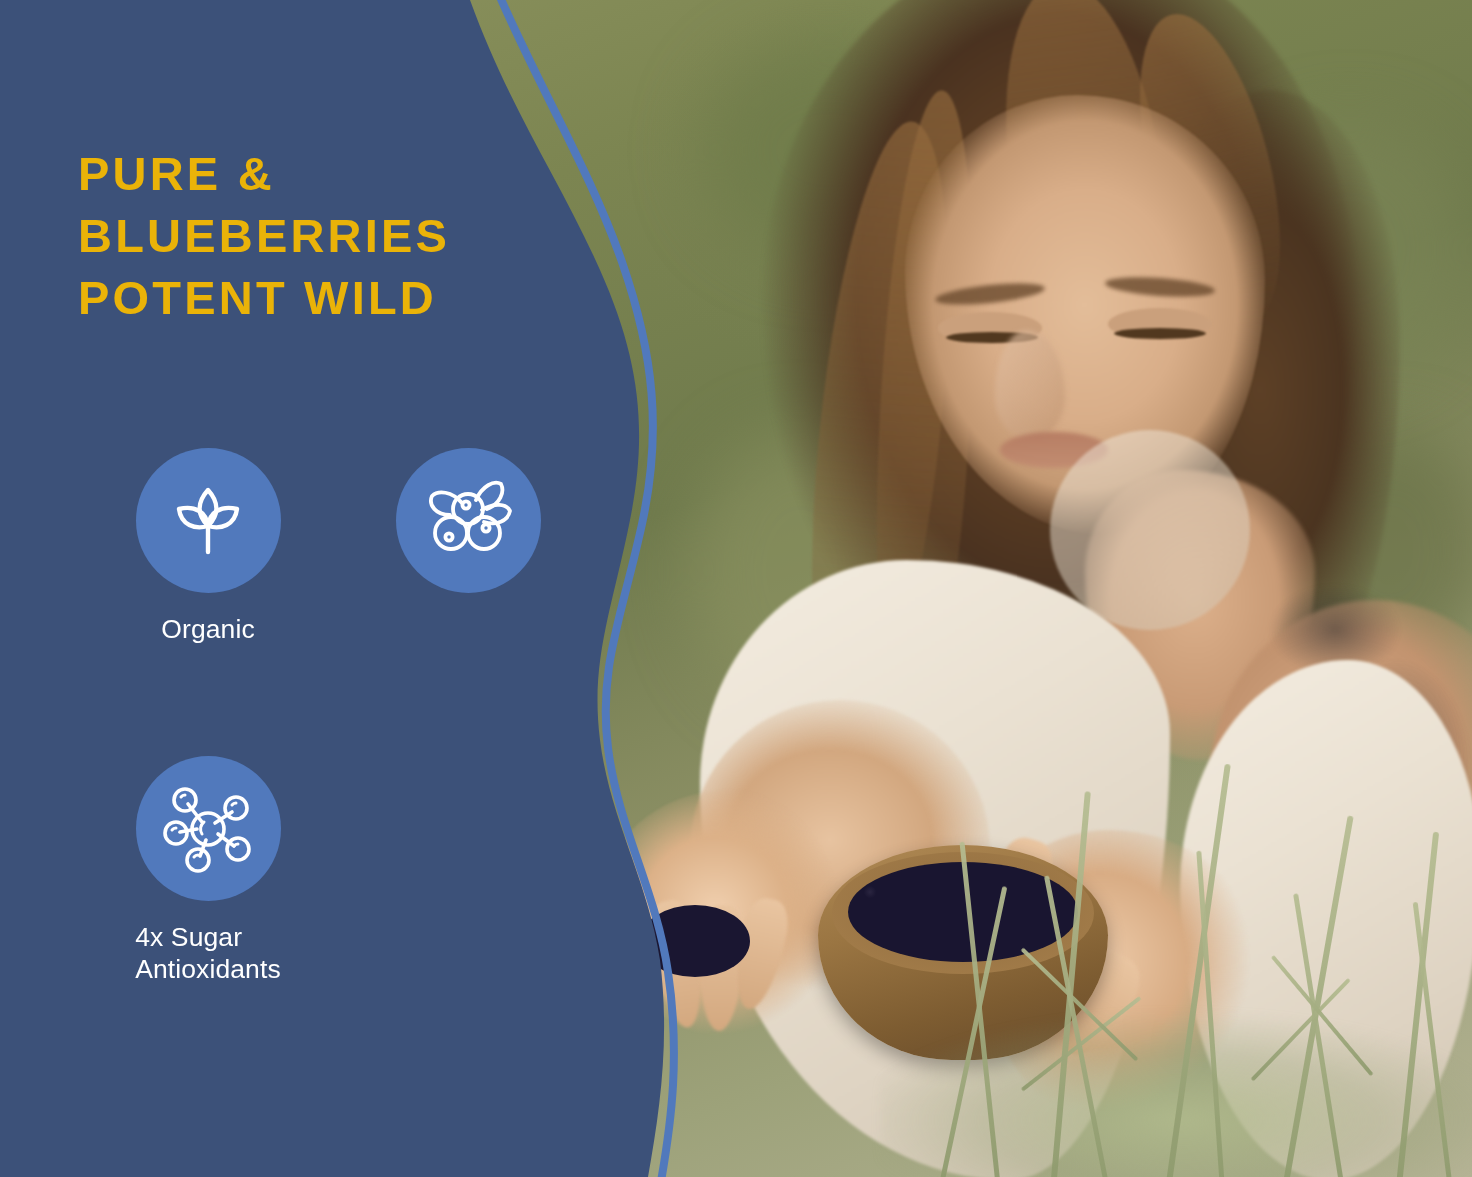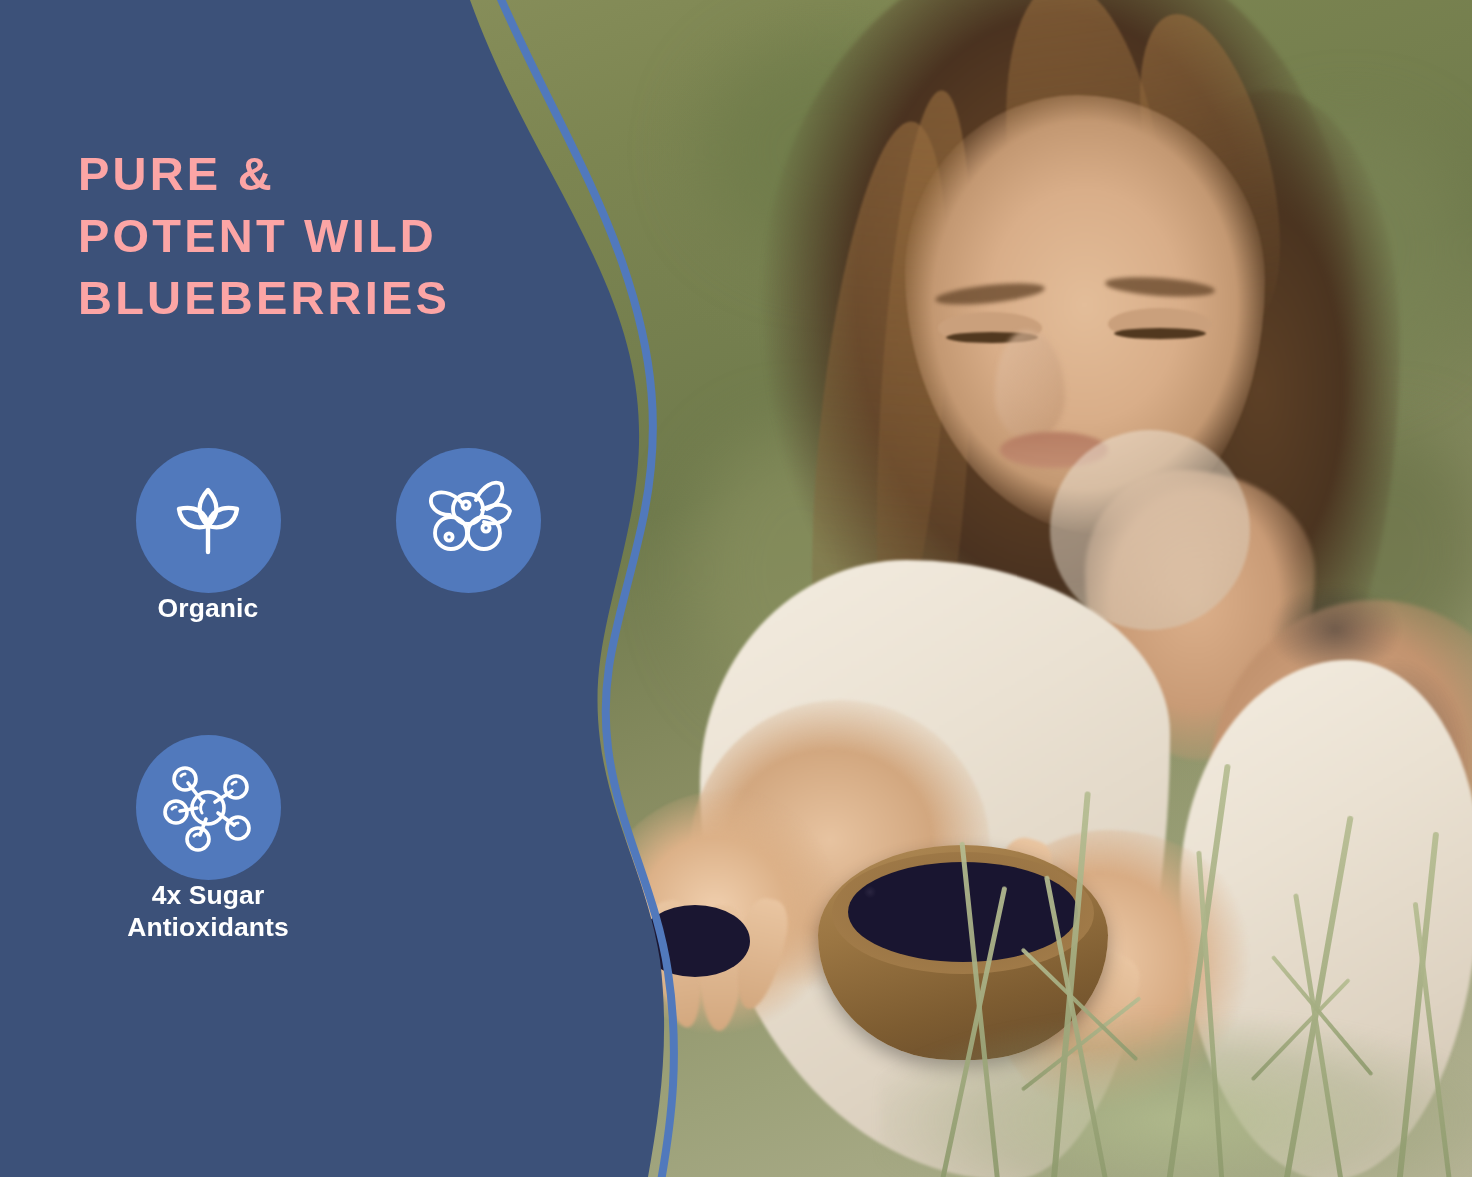--- a/index.html
+++ b/index.html
@@ -195,21 +195,21 @@
   
   .panel { position:absolute; left:0; top:0; width:760px; height:1177px; }
   .panel svg { display:block; }
 
   .panel-content{
     position:absolute; left:0; top:0; width:700px; height:1177px;
   }
 
   .headline{
     position:absolute; left:78px; top:143px; width:560px;
-    color:#fca5a5;
+    color:#eab308;
     font-size:47px;
     font-weight:bold;
     letter-spacing:3.2px;
     line-height:1.32;
     text-transform:uppercase;
   }
 
   .features{
     position:absolute; left:78px; top:448px; width:520px;
   }
@@ -217,25 +217,26 @@
   .frow + .frow { margin-top:110px; }
   .fcell{ width:260px; display:flex; flex-direction:column; align-items:center; }
   .fcell.c1{ margin-left:0; }
   .badge{
     width:145px; height:145px; border-radius:50%;
     background:#5179bc;
     display:flex; align-items:center; justify-content:center;
     flex:0 0 auto;
   }
   .flabel{
+    margin-top:21px;
     color:#fff;
     font-size:26.5px;
-    font-weight:bold;
+    font-weight:normal;
     line-height:1.2;
-    text-align:center;
+    text-align:left;
     letter-spacing:.1px;
   }
 </style>
 </head>
 <body>
 
 <div id="stage">
 
   <div class="photo">
     <div class="ph-bg"></div>
@@ -325,22 +326,22 @@
                C622,616 598,668 608,748
                C618,828 656,890 668,972
                C680,1054 672,1120 660,1187" fill="none" stroke="#5179bc" stroke-width="8" stroke-linecap="round"></path>
     </svg>
   </div>
 
   <div class="panel-content">
 
     <div class="headline">
       <div>PURE &amp;</div>
+      <div>BLUEBERRIES</div>
       <div>POTENT WILD</div>
-      <div>BLUEBERRIES</div>
     </div>
 
     <div class="features">
 
       <div class="frow">
 
         <div class="fcell c1">
           <div class="badge">
             <svg width="86" height="86" viewBox="0 0 86 86" fill="none" stroke="#ffffff" stroke-width="4.4" stroke-linecap="round" stroke-linejoin="round">
               <path d="M43 12 C33 23 31 36 43 48 C55 36 53 23 43 12 Z"></path>

